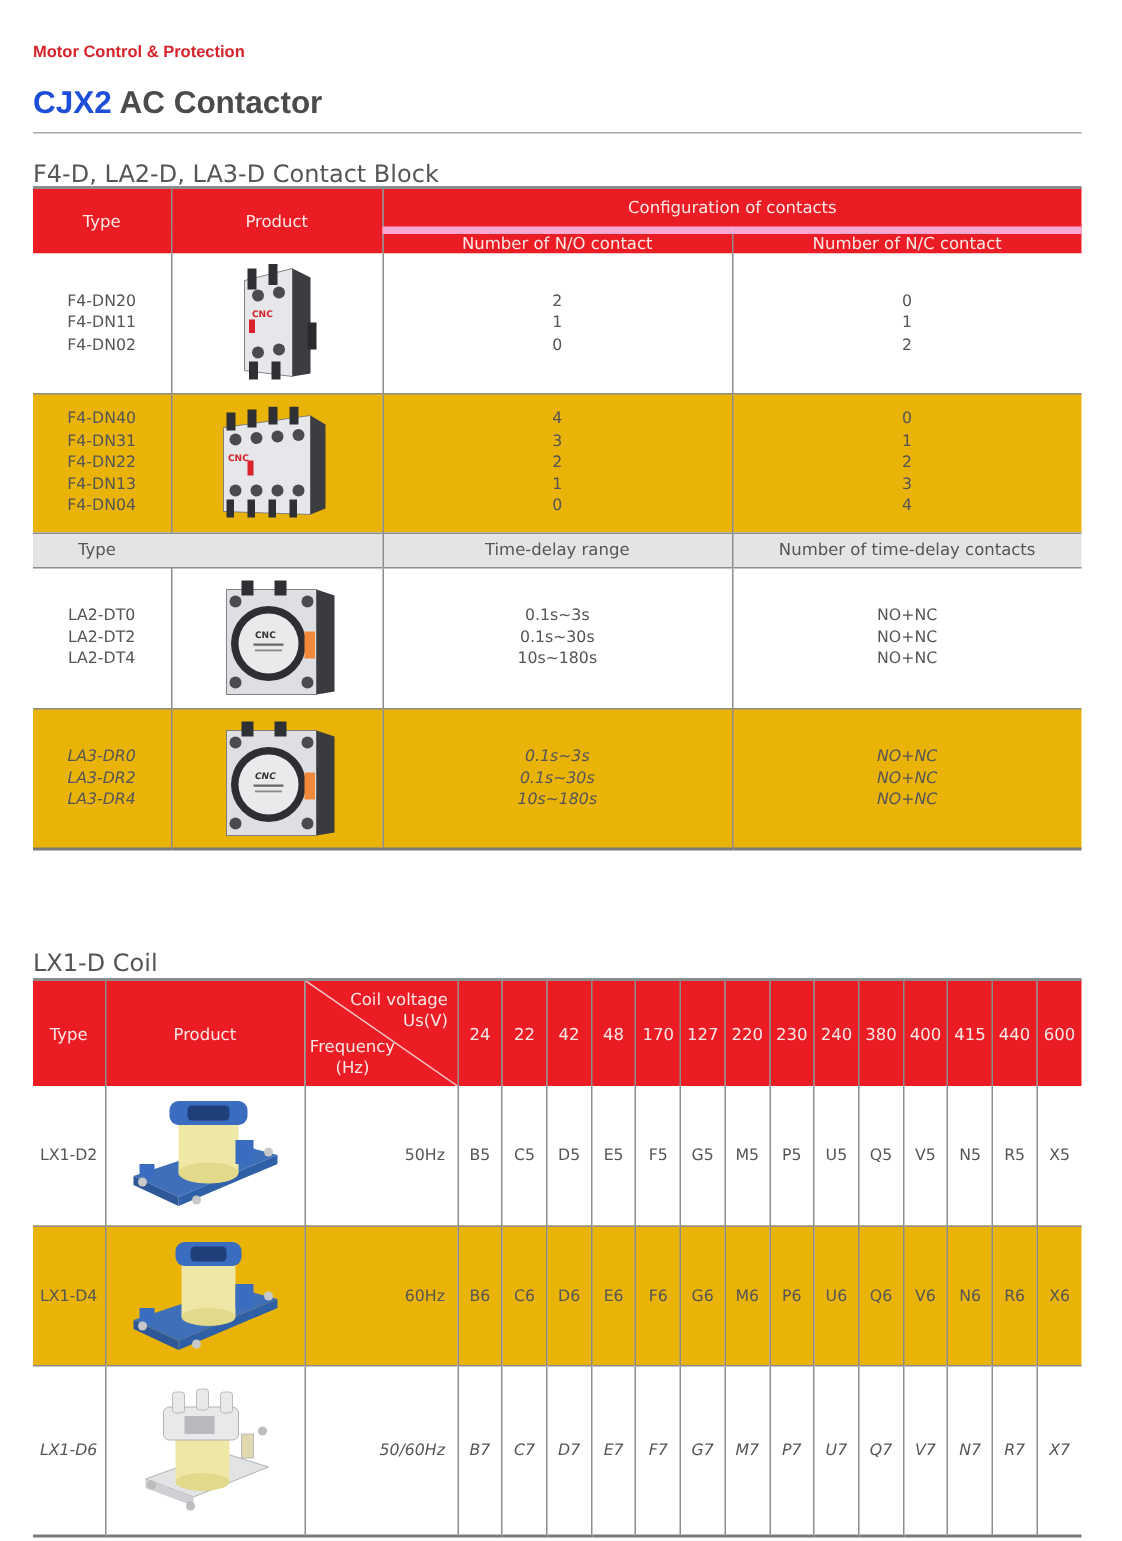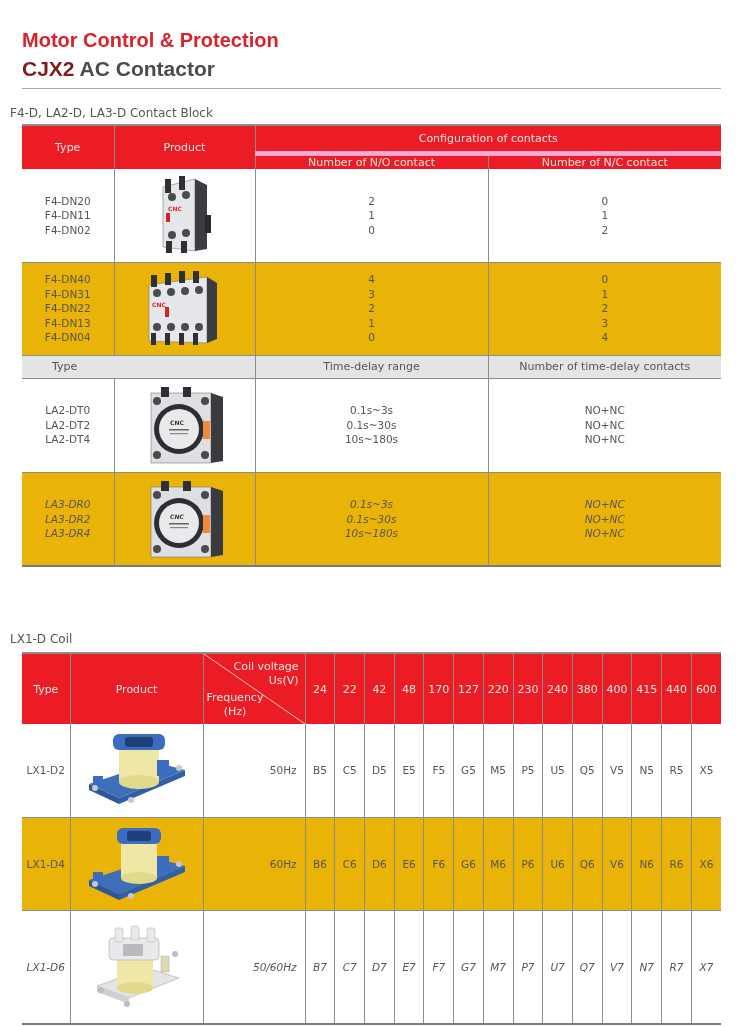--- a/index.html
+++ b/index.html
@@ -1,24 +1,24 @@
 <!DOCTYPE html>
 <html><head>
 <meta charset="utf-8">
 <style>
   * { box-sizing: border-box; margin: 0; padding: 0; }
   html, body { width: 748px; height: 1027px; background: #ffffff; overflow: hidden; }
   body { position: relative; font-family: "DejaVu Sans", sans-serif; color: #4a4a4a; }
 
-  .cat-title { position: absolute; left: 22px; top: 29px; font-family: "Liberation Sans", sans-serif; font-weight: bold; font-size: 20px; color: #d8232a; }
+  .cat-title { position: absolute; left: 22px; top: 29px; font-family: "Liberation Sans", sans-serif; font-weight: bold; font-size: 11px; color: #d8232a; }
   .prod-title { position: absolute; left: 22px; top: 57px; font-family: "Liberation Sans", sans-serif; font-weight: bold; font-size: 21px; color: #4b4b4b; }
-  .prod-title .red { color: #7f1d1d; }
+  .prod-title .red { color: #1d4ed8; }
   .rule { position: absolute; left: 22px; top: 88px; width: 699px; height: 1px; background: #a9a9a9; }
 
-  .section-label { position: absolute; left: 10px; font-size: 12px; color: #555; }
+  .section-label { position: absolute; left: 22px; font-size: 16px; color: #555; }
 
   table { position: absolute; left: 22px; width: 699px; border-collapse: collapse; table-layout: fixed; font-size: 10.5px; color: #555; }
   td, th { border-left: 1px solid #8c8c8c; border-right: 1px solid #8c8c8c; text-align: center; vertical-align: middle; font-weight: normal; }
   td:first-child, th:first-child { border-left: none; }
   tr > :last-child { border-right: none; }
 
   .hdr th { background: #ec1c24; color: #fbe6e6; font-size: 11px; }
   .hdr-top { border-top: 2px solid #8c8c8c; }
 
   .lines { line-height: 14.5px; }

